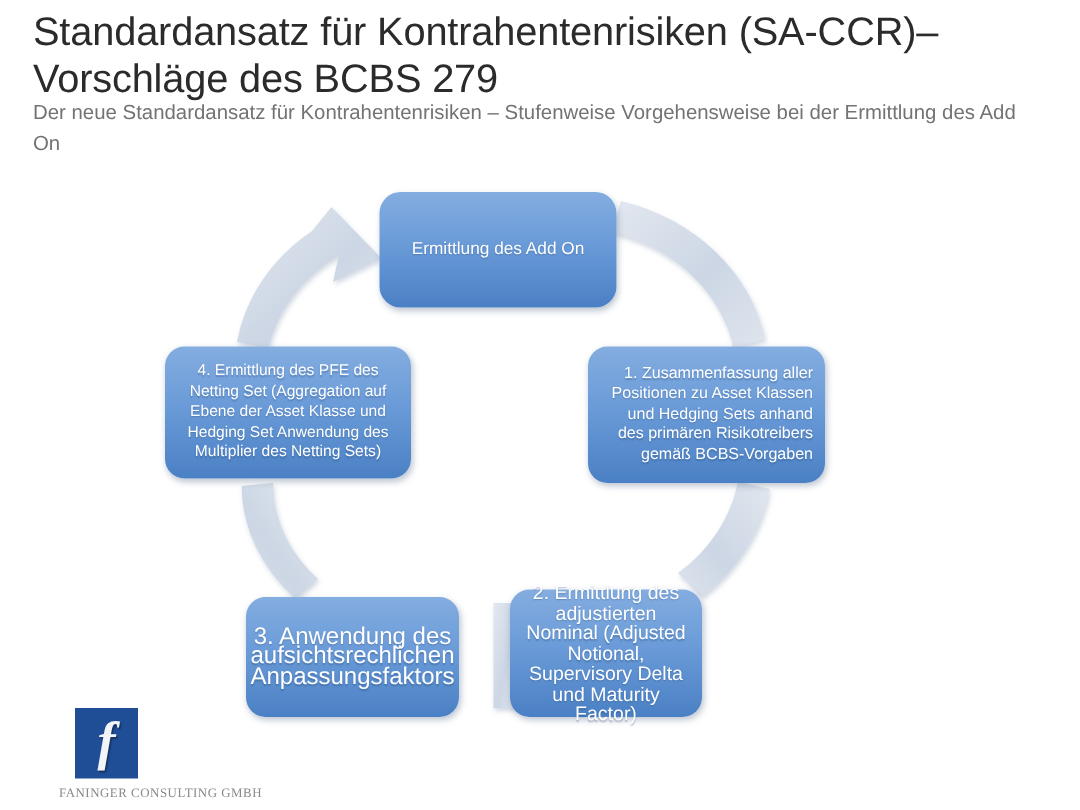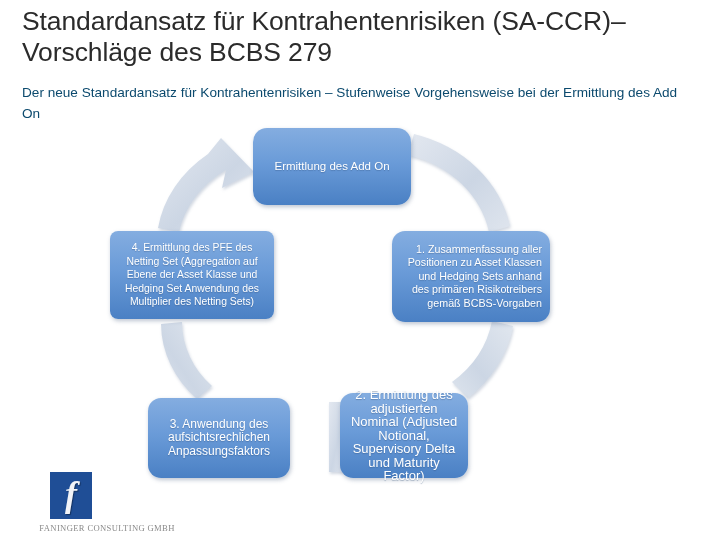--- a/index.html
+++ b/index.html
@@ -34,25 +34,25 @@
     font-size: 26.5px;
     line-height: 31px;
     color: #2b2b2b;
     font-weight: 400;
     letter-spacing: -0.1px;
     white-space: pre-line;
   }
   #page-subtitle {
     position: absolute;
     left: 22px;
-    top: 82px;
+    top: 64px;
     width: 660px;
     font-size: 13.6px;
     line-height: 21px;
-    color: #0c4a6e;
+    color: #737373;
     font-weight: 400;
     white-space: pre-line;
   }
 
   
   #diagram {
     position: absolute;
     left: 0;
     top: 110px;
     width: 720px;
@@ -101,33 +101,32 @@
     text-align: right;
   }
   #node-step2 {
     left: 340px;
     top: 283px;
     width: 128px;
     height: 85px;
     font-size: 13px;
   }
   #node-step3 {
-    left: 148px;
+    left: 164px;
     top: 288px;
     width: 142px;
     height: 80px;
-    font-size: 12px;
+    font-size: 16px;
   }
   #node-step4 {
     left: 110px;
     top: 121px;
     width: 164px;
     height: 88px;
     font-size: 10.4px;
-    border-radius: 8px;
   }
 
   
   #logo-block {
     position: absolute;
     left: 22px;
     top: 472px;
     width: 170px;
     height: 62px;
   }

